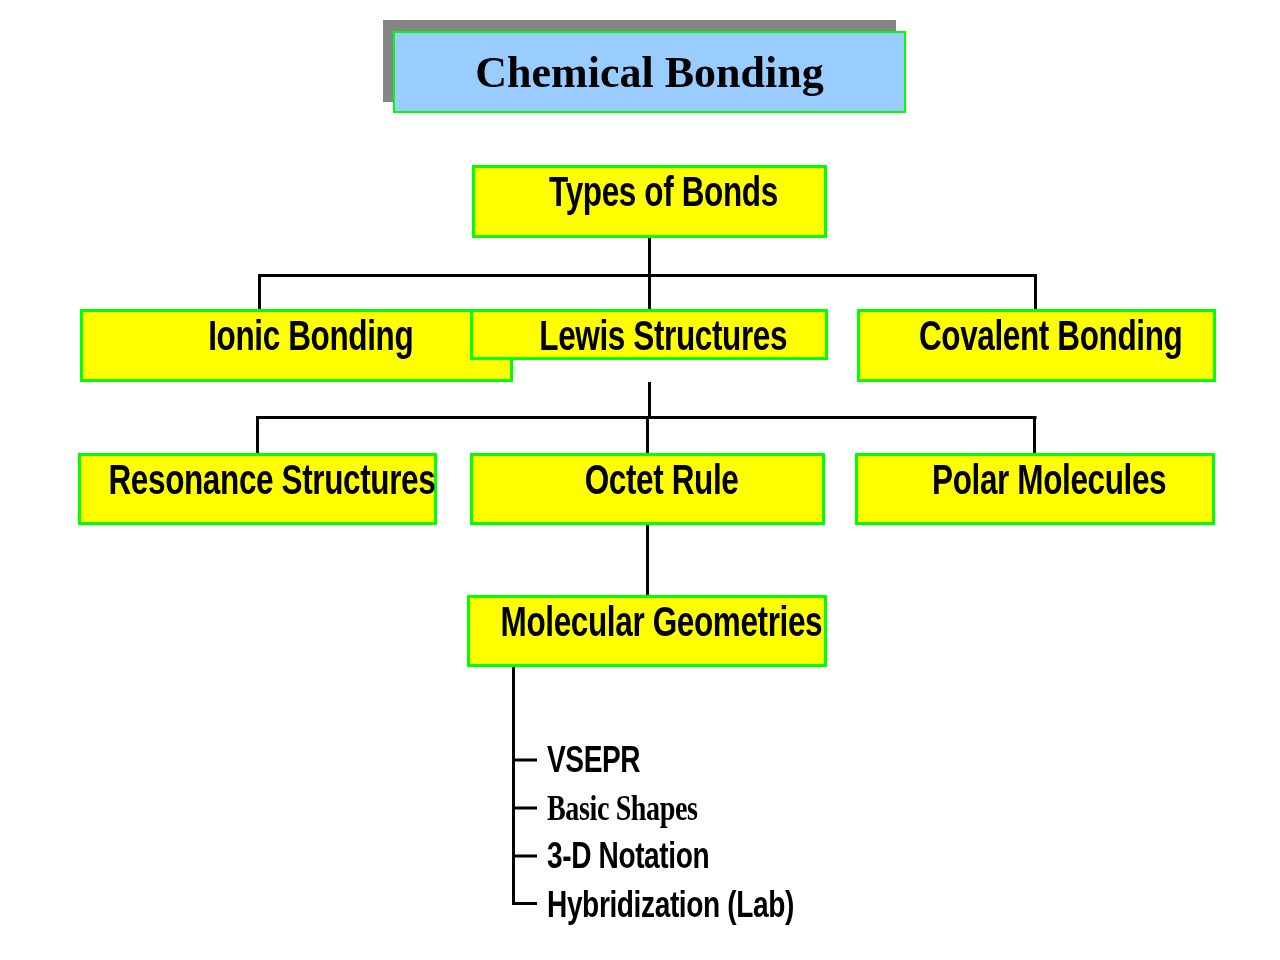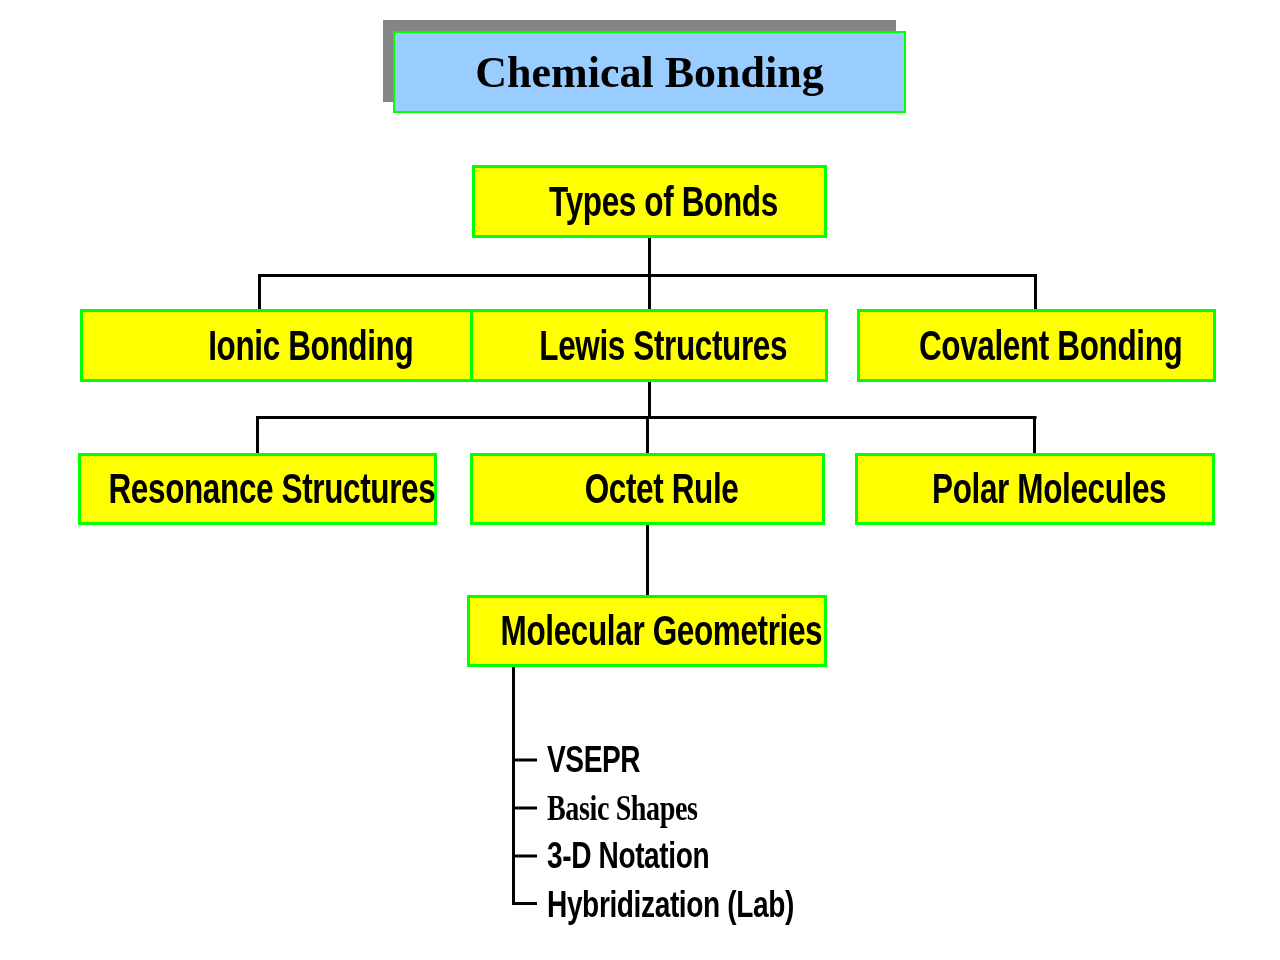--- a/index.html
+++ b/index.html
@@ -44,35 +44,35 @@
     font-weight: bold;
     font-size: 44px;
     color: var(--text, #000000);
     white-space: nowrap;
   }
 
   .node {
     position: absolute;
     background: var(--node-fill, #ffff00);
     border: 3px solid var(--node-border, #00ff00);
-    display: flex; align-items: center; justify-content: center; padding-left: 28px;
+    display: flex; justify-content: center; padding-left: 28px;
   }
   .node-label {
     font-weight: bold;
     font-size: 42px;
     letter-spacing: -0.5px;
     color: var(--text, #000000);
     white-space: nowrap;
     transform: scaleX(0.75);
     transform-origin: center center;
   }
 
   .node-types      { left: 472px; top: 165px; width: 355px; height: 73px; }
   .node-ionic      { left: 80px;  top: 309px; width: 433px; height: 73px; }
-  .node-lewis      { left: 470px; top: 309px; width: 358px; height: 73px; }
+  .node-lewis      { left: 470px; top: 309px; width: 358px; height: 51px; }
   .node-covalent   { left: 857px; top: 309px; width: 359px; height: 73px; }
   .node-resonance  { left: 78px;  top: 453px; width: 359px; height: 72px; }
   .node-octet      { left: 470px; top: 453px; width: 355px; height: 72px; }
   .node-polar      { left: 855px; top: 453px; width: 360px; height: 72px; }
   .node-molecular  { left: 467px; top: 595px; width: 360px; height: 72px; }
 
   .subtopic {
     position: absolute;
     left: 547px;
     height: 44px;

